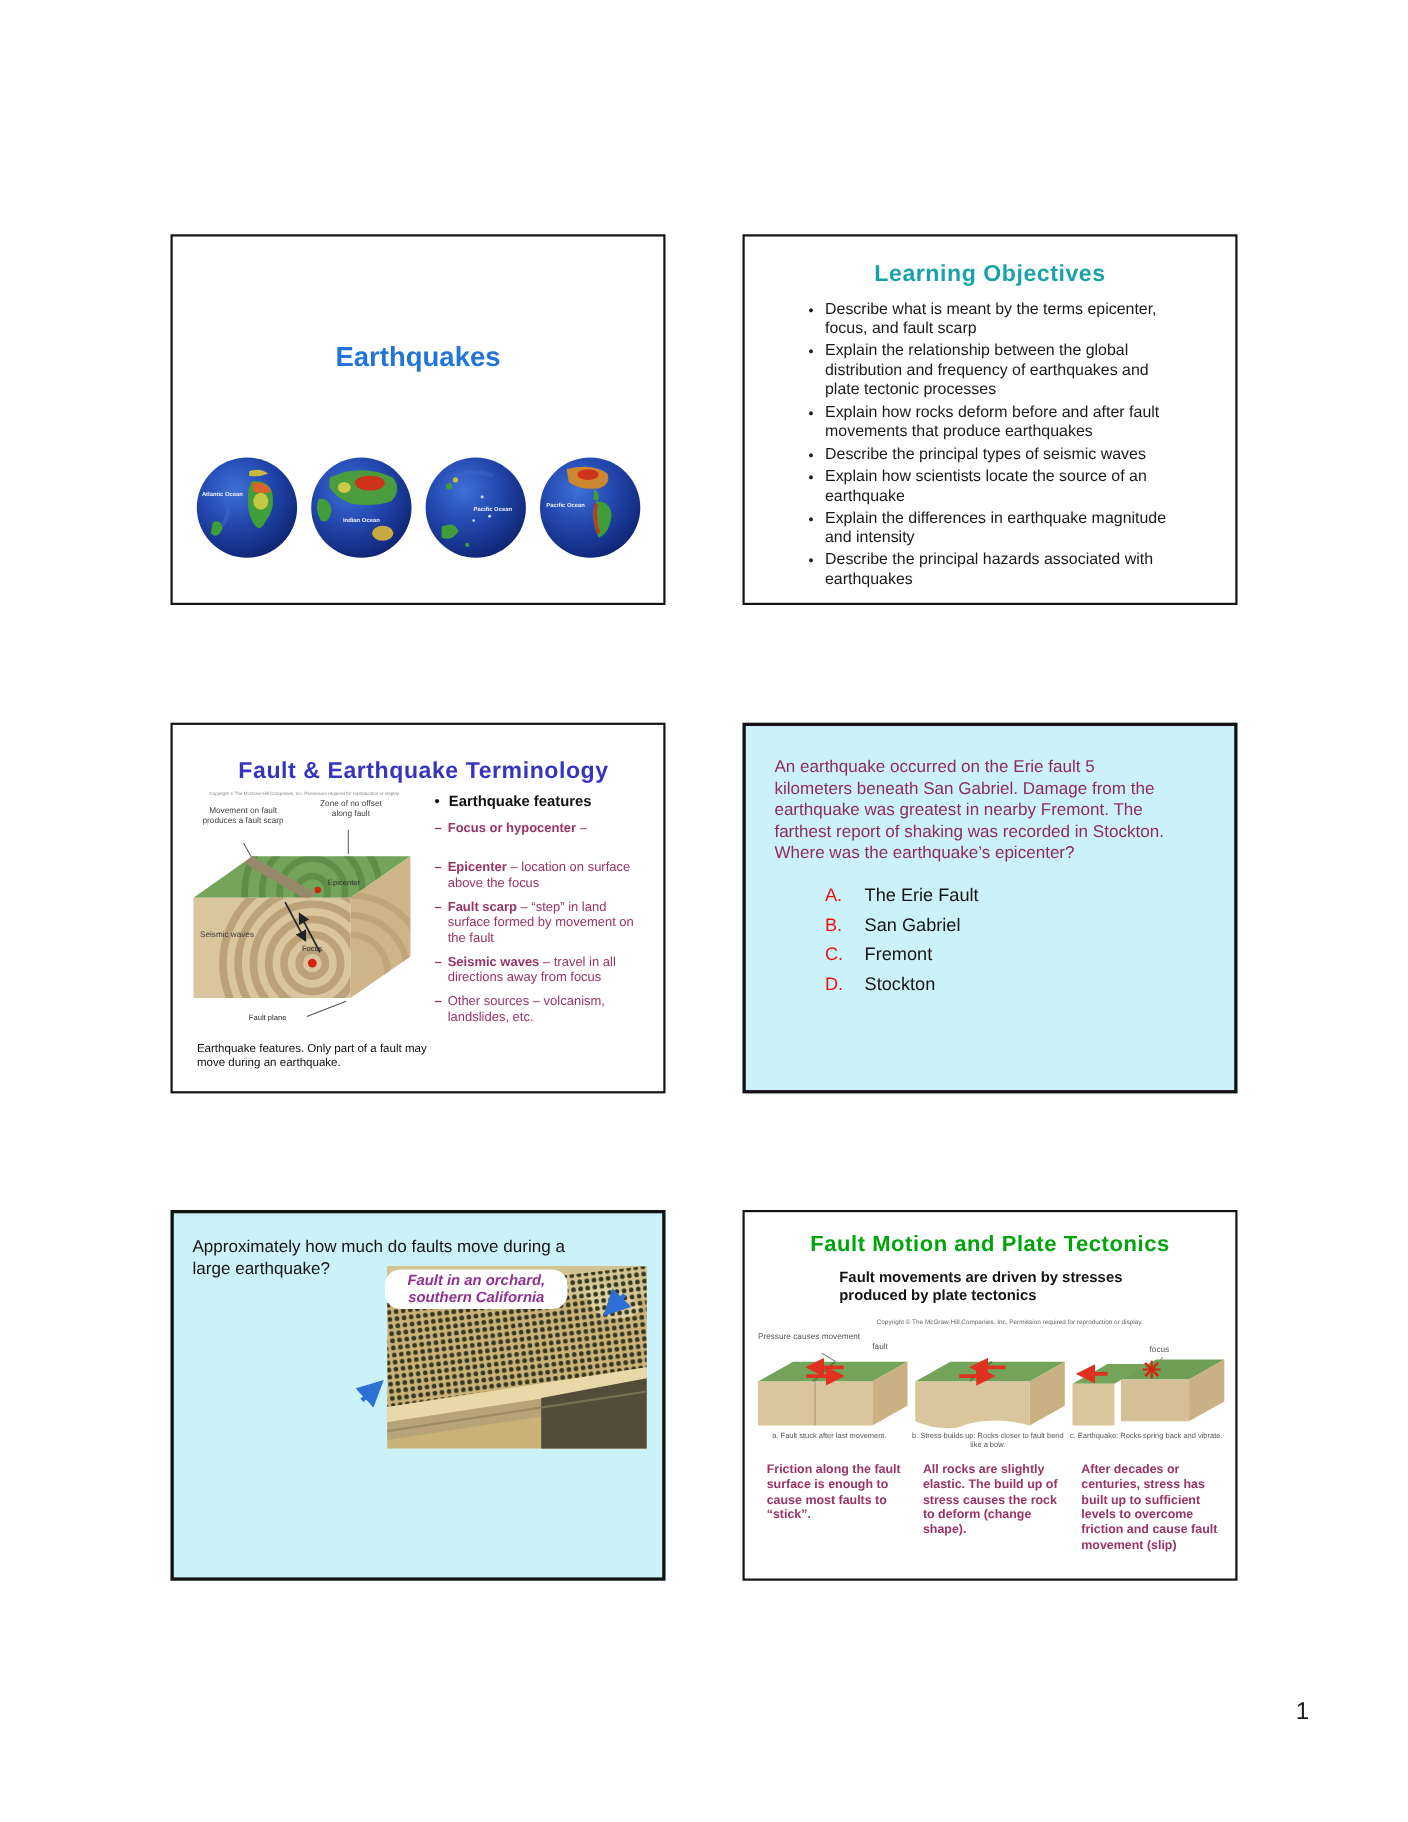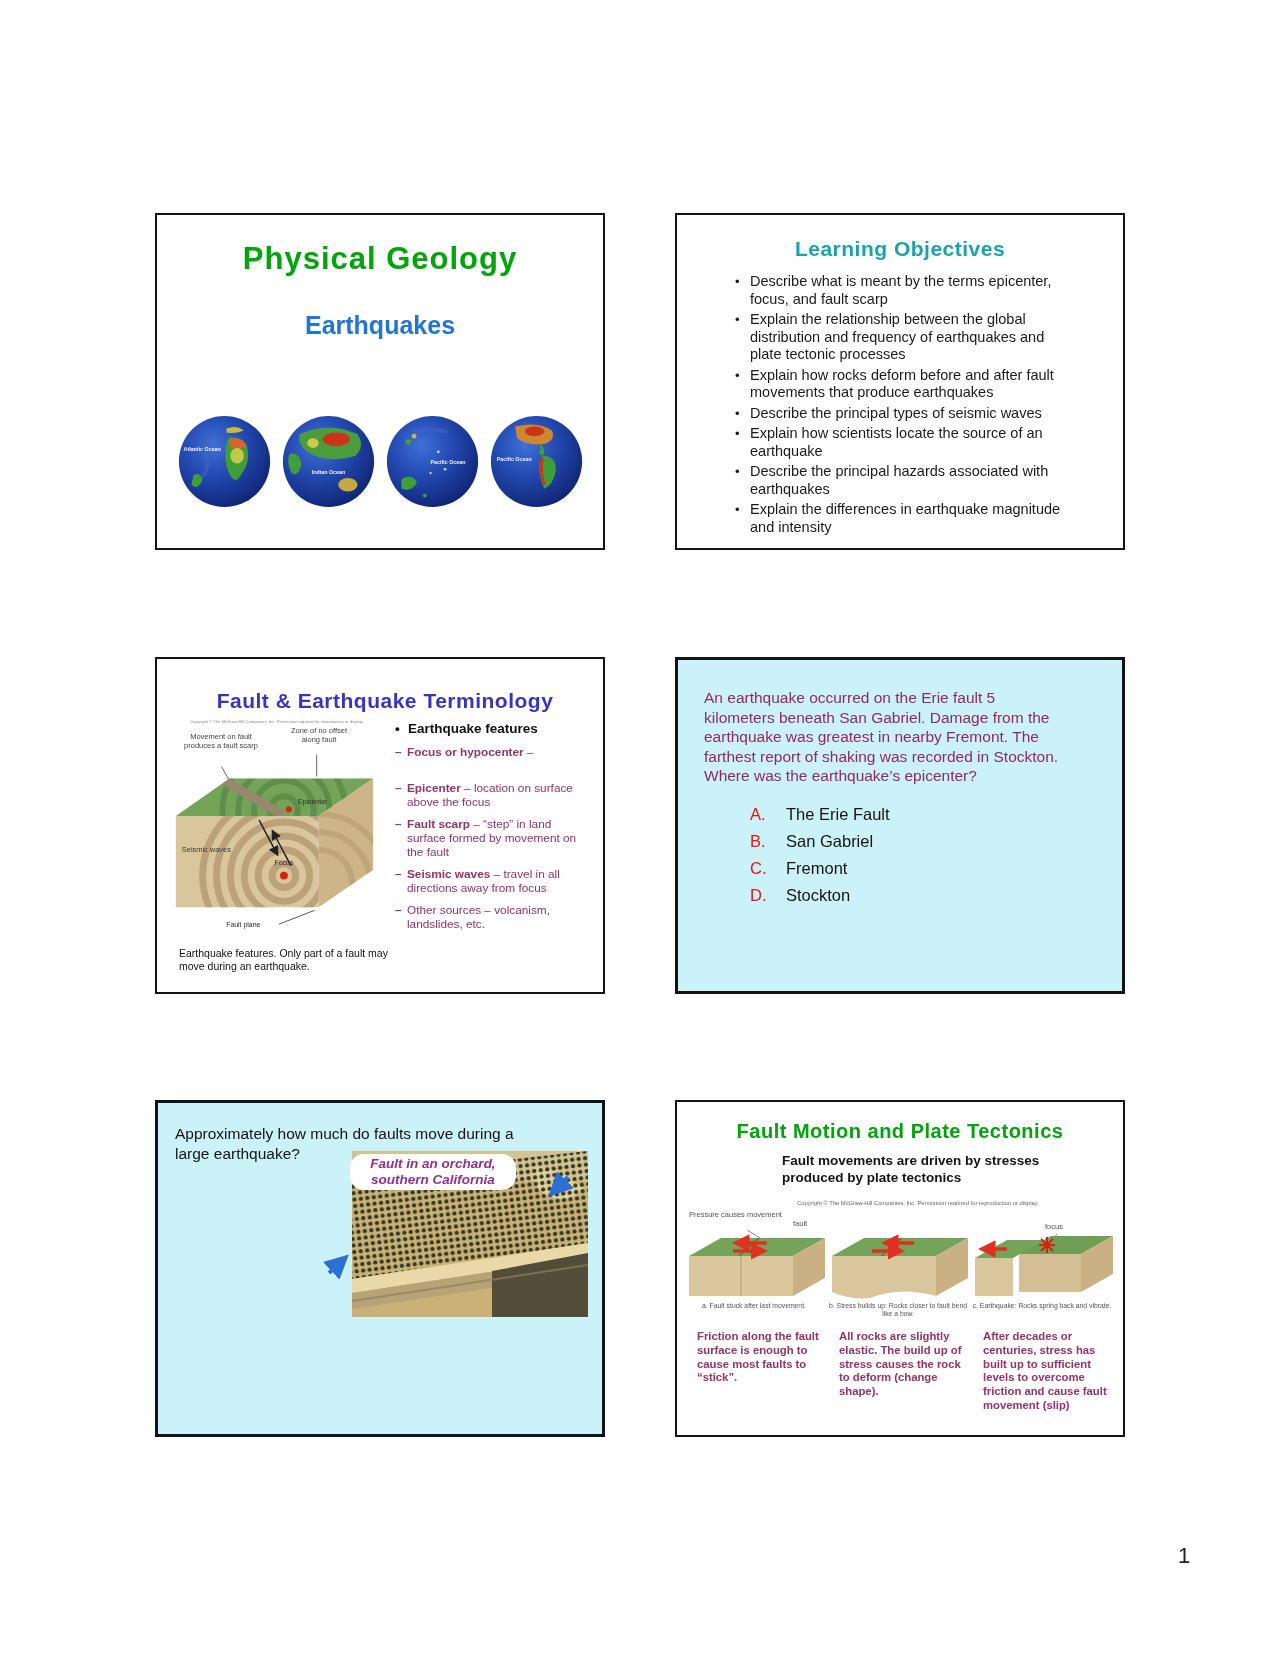--- a/index.html
+++ b/index.html
@@ -41,21 +41,21 @@
   .opt .ltr{display:inline-block;width:36px;color:#ee1111;}
   .opt .txt{color:#141414;}
   #s4 .opts{left:72px;top:146px;}
   #s5 .opts{left:62px;top:216px;}
   
   .photo{position:absolute;left:194px;top:48px;}
   .photo-cap{position:absolute;left:192px;top:51px;width:160px;background:#fff;padding:2px 3px;font-size:13.5px;line-height:16px;font-weight:bold;font-style:italic;color:#903090;text-align:center;border-radius:14px;}
   .arrow-out{position:absolute;left:164px;top:146px;}
   
   .s6-title{margin:0;position:absolute;left:0;right:0;top:18px;text-align:center;font-size:20px;font-weight:bold;color:#00a40b;letter-spacing:.5px;}
-  .s6-sub{position:absolute;left:86px;top:50px;width:274px;font-size:13.5px;line-height:17px;font-weight:bold;color:#141414;margin-left:19px;}
+  .s6-sub{position:absolute;left:86px;top:50px;width:274px;font-size:13.5px;line-height:17px;font-weight:bold;color:#141414;}
   .s6-copy{position:absolute;left:120px;top:98px;width:300px;font-size:5.8px;color:#666;}
   .s6-press{position:absolute;left:12px;top:108px;font-size:7.5px;color:#555;}
   .d6{position:absolute;top:128px;}
   .d6.a{left:10px;} .d6.b{left:153px;} .d6.c{left:296px;}
   .d6cap{position:absolute;top:200px;width:142px;font-size:6.8px;line-height:8px;color:#555;text-align:center;}
   .d6cap.a{left:6px;} .d6cap.b{left:150px;} .d6cap.c{left:294px;}
   .d6txt{position:absolute;top:228px;font-size:11.3px;line-height:13.8px;font-weight:bold;color:#993366;}
   .d6txt.a{left:20px;width:124px;} .d6txt.b{left:162px;width:128px;} .d6txt.c{left:306px;width:130px;}
   .s6-fault{position:absolute;left:116px;top:117px;font-size:7.5px;color:#555;}
   .s6-focus{position:absolute;left:368px;top:120px;font-size:7.5px;color:#555;}
@@ -92,21 +92,20 @@
       </clipPath>
     <clipPath id="cpT">
         <polygon points="8,102 62,64 207,64 152,102"></polygon>
       </clipPath>
   </defs>
 </svg>
 
 <div>
 
   <section class="slide" id="s1">
-    <h1 class="s1-title">Physical Geology</h1>
     <h2 class="s1-sub">Earthquakes</h2>
     <div class="globes">
       <svg class="globe" viewBox="0 0 100 100">
         <circle cx="50" cy="50" r="47" fill="url(#ocean)"></circle>
         <path d="M20,72 Q36,62 31,45 Q28,34 36,28" stroke="#3f66cc" stroke-width="4" fill="none" opacity=".55"></path>
         <path d="M52,16 Q62,12 70,18 Q60,22 52,20 Z" fill="#c8b93f"></path>
         <path d="M55,25 Q72,24 74,38 Q76,52 68,62 Q62,74 57,66 Q50,56 51,40 Q51,30 55,25 Z" fill="#3f9e3a"></path>
         <path d="M55,27 Q68,24 73,35 Q64,38 56,35 Z" fill="#d8642c"></path>
         <ellipse cx="63" cy="44" rx="7" ry="8" fill="#ddcf4a" opacity=".85"></ellipse>
         <path d="M18,64 Q26,60 27,70 Q22,80 16,74 Z" fill="#3f9e3a"></path>
@@ -146,22 +145,22 @@
   </section>
 
   <section class="slide" id="s2">
     <h2 class="s2-title">Learning Objectives</h2>
     <ul class="s2-list">
       <li>Describe what is meant by the terms epicenter, focus, and fault scarp</li>
       <li>Explain the relationship between the global distribution and frequency of earthquakes and plate tectonic processes</li>
       <li>Explain how rocks deform before and after fault movements that produce earthquakes</li>
       <li>Describe the principal types of seismic waves</li>
       <li>Explain how scientists locate the source of an earthquake</li>
+      <li>Explain the differences in earthquake magnitude and intensity</li>
       <li>Describe the principal hazards associated with earthquakes</li>
-      <li>Explain the differences in earthquake magnitude and intensity</li>
     </ul>
   </section>
 
   <section class="slide" id="s3">
     <h2 class="s3-title">Fault &amp; Earthquake Terminology</h2>
     <svg class="abs" style="left:10px;top:56px" width="218" height="228" viewBox="0 0 218 230">
       <text x="110" y="8" text-anchor="middle" font-size="4.2" fill="#888">Copyright © The McGraw-Hill Companies, Inc. Permission required for reproduction or display.</text>
       <line x1="150" y1="40" x2="150" y2="62" stroke="#666" stroke-width="1"></line>
       <line x1="54" y1="52" x2="80" y2="98" stroke="#666" stroke-width="1"></line>
       <polygon points="8,102 62,64 207,64 152,102" fill="#74a45a"></polygon>

